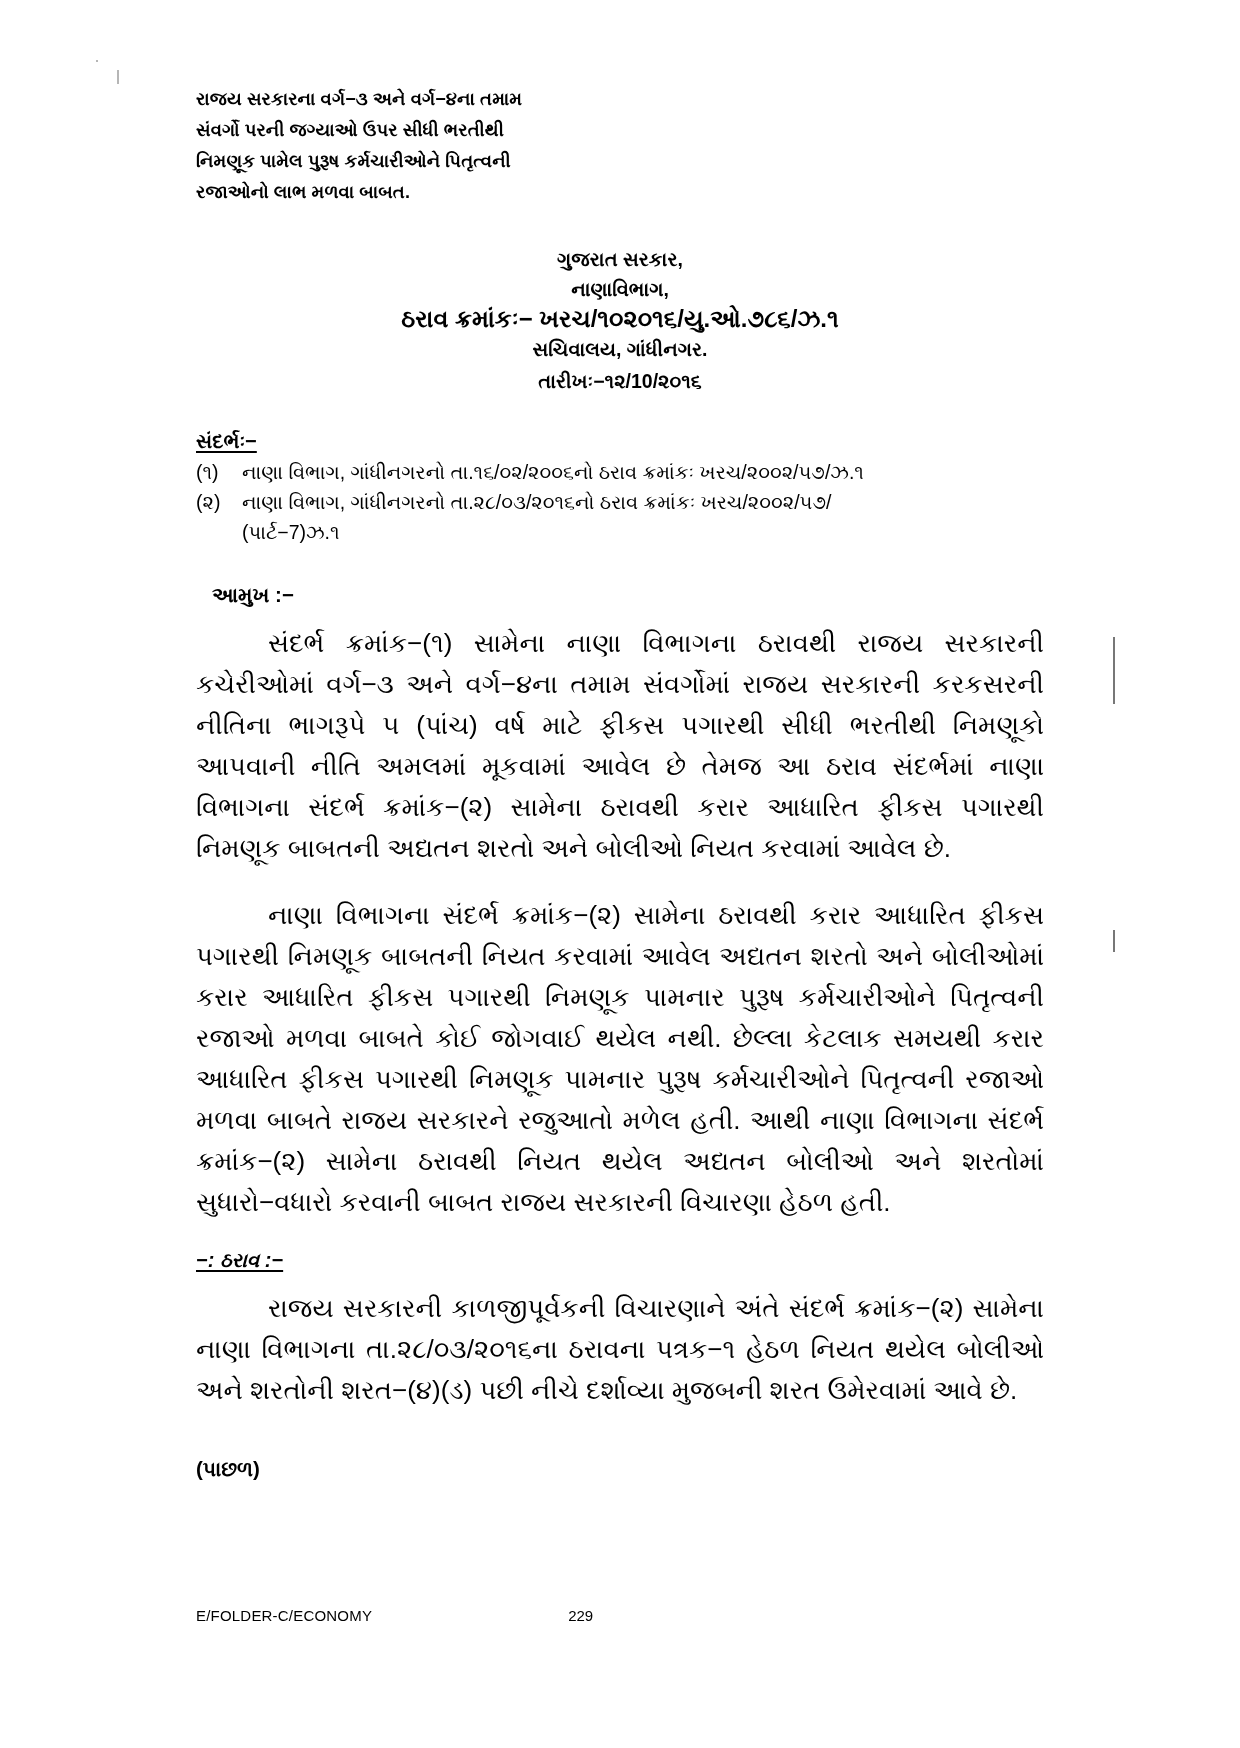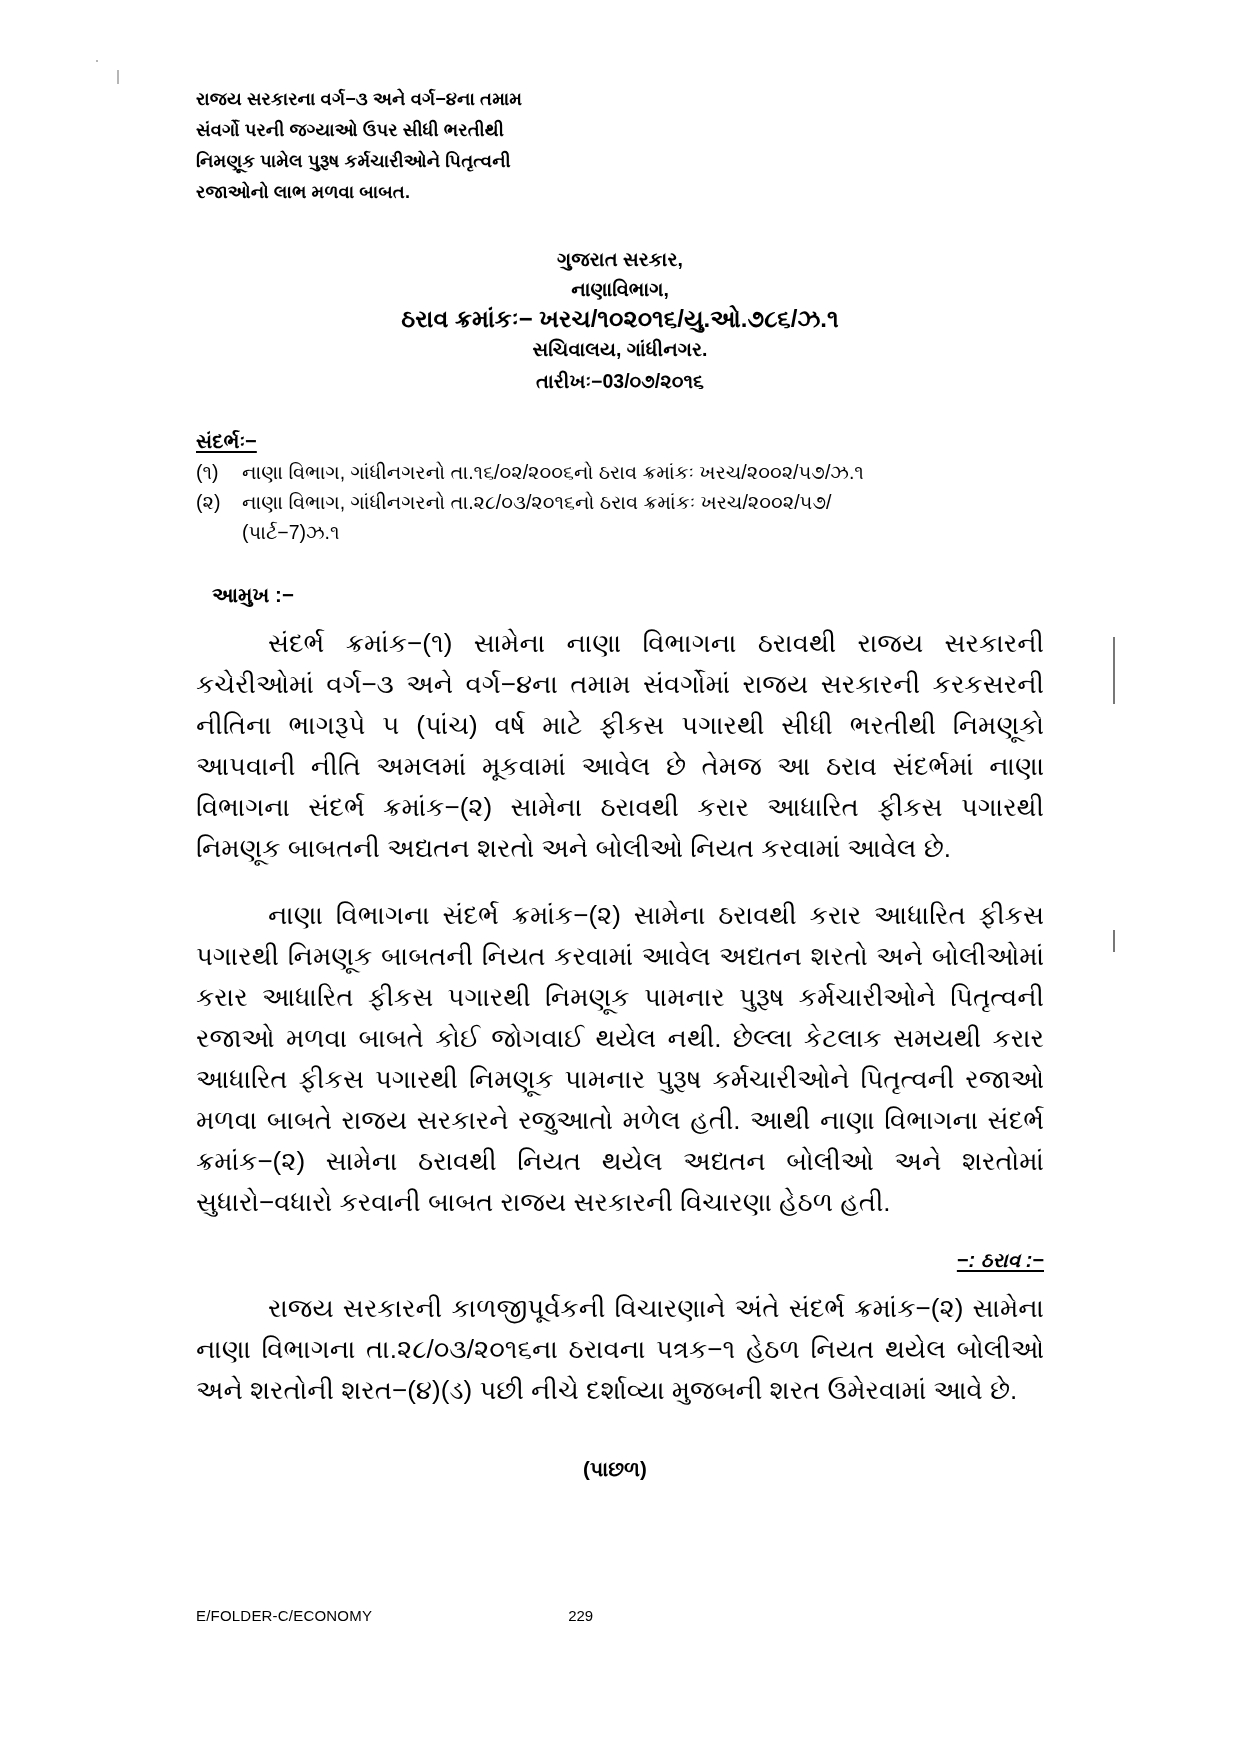--- a/index.html
+++ b/index.html
@@ -92,31 +92,31 @@
     font-size: 26px;
     line-height: 41px;
     text-align: justify;
     text-align-last: left;
     text-indent: 72px;
   }
   .para.last-center { text-align-last: left; }
 
   .order-heading {
     margin-top: 22px;
-    text-align: right;
+    text-align: left;
     font-weight: bold;
     font-style: italic;
     font-size: 20px;
     text-decoration: underline;
     text-underline-offset: 3px;
   }
 
   .continued {
     margin-top: 46px;
-    text-align: center;
+    text-align: left;
     padding-right: 10px;
     font-weight: bold;
     font-size: 20.5px;
   }
 
   
   .footer {
     position: absolute;
     left: 196px;
     right: 184px;
@@ -152,21 +152,21 @@
       <span class="tline">સંવર્ગો પરની જગ્યાઓ ઉપર સીધી ભરતીથી</span>
       <span class="tline">નિમણૂક પામેલ પુરૂષ કર્મચારીઓને પિતૃત્વની</span>
       <span class="tline">રજાઓનો લાભ મળવા બાબત.</span>
     </div>
 
     <div class="address-block">
       <span class="aline">ગુજરાત સરકાર,</span>
       <span class="aline">નાણાવિભાગ,</span>
       <span class="aline number">ઠરાવ ક્રમાંકઃ− ખરચ/૧૦૨૦૧૬/યુ.ઓ.૭૮૬/ઝ.૧</span>
       <span class="aline">સચિવાલય, ગાંધીનગર.</span>
-      <span class="aline date">તારીખઃ−03/૦૭/૨૦૧૬</span>
+      <span class="aline date">તારીખઃ−૧૨/10/૨૦૧૬</span>
     </div>
 
     <div class="ref-block">
       <div class="ref-heading">સંદર્ભઃ−</div>
       <div class="ref-list">
         <div class="ref-item">
           <span class="num">(૧)</span>
           <span class="txt">નાણા વિભાગ, ગાંધીનગરનો તા.૧૬/૦૨/૨૦૦૬નો ઠરાવ ક્રમાંકઃ ખરચ/૨૦૦૨/૫૭/ઝ.૧</span>
         </div>
         <div class="ref-item">

